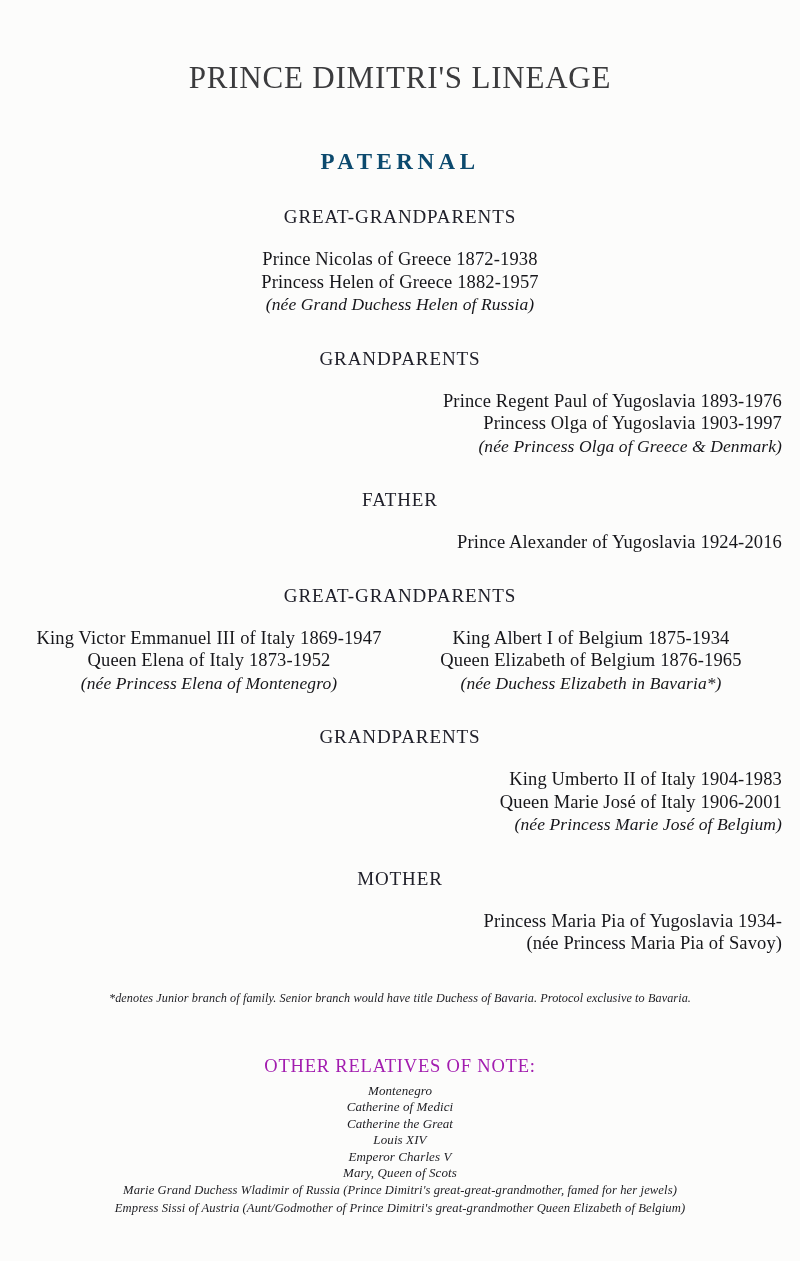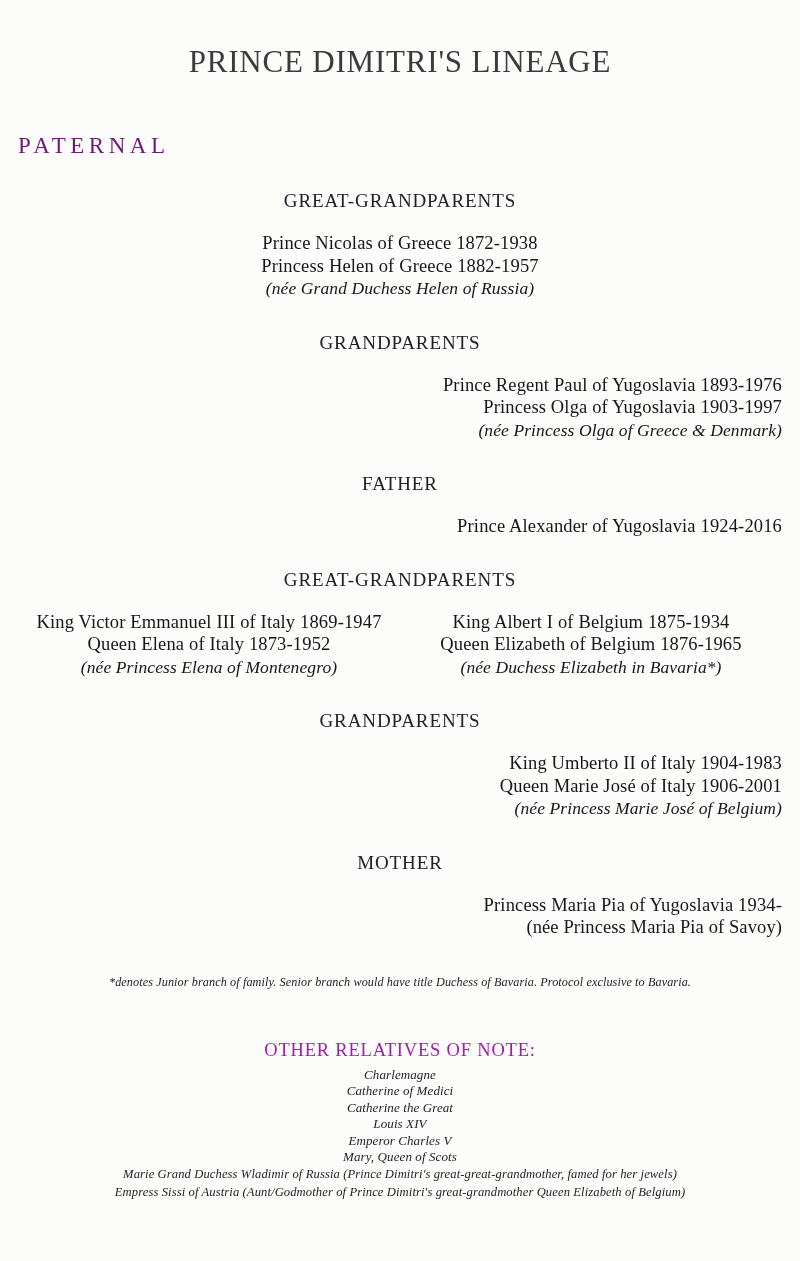--- a/index.html
+++ b/index.html
@@ -14,43 +14,43 @@
     font-family: "Liberation Serif", "DejaVu Serif", serif;
     color: #1a1a1a;
     -webkit-font-smoothing: antialiased;
     overflow: hidden;
   }
 
   .page {
     width: 800px;
     height: 891px;
     box-sizing: border-box;
-    padding: 0 18px;
+    padding: 16px 18px;
     position: relative;
   }
 
   
   .doc-title {
     text-align: center;
     font-size: 31px;
     line-height: 1;
     letter-spacing: 0.8px;
     color: #3b3b3d;
     font-weight: 400;
     padding-top: 46px;
     margin: 0;
   }
 
   
   .section-title {
-    text-align: left;
+    text-align: center;
     font-size: 23px;
-    font-weight: 400;
+    font-weight: 700;
     letter-spacing: 4.5px;
-    color: #701a75;
+    color: #0c4a6e;
     margin: 0;
   }
   #paternal-section .section-title { padding-top: 56px; }
   #maternal-section .section-title { padding-top: 34px; }
 
   
   .group-title {
     text-align: center;
     font-size: 19px;
     font-weight: 400;
@@ -207,21 +207,21 @@
         <div class="entry-line nee upright">(née Princess Maria Pia of Savoy)</div>
       </div>
     </div>
 
   </div>
 
   <div class="footnote">*denotes Junior branch of family. Senior branch would have title Duchess of Bavaria.  Protocol exclusive to Bavaria.</div>
 
   <div class="relatives">
     <div class="relatives-title">OTHER RELATIVES OF NOTE:</div>
-    <div class="relative-line">Charlemagne</div>
+    <div class="relative-line">Montenegro</div>
     <div class="relative-line">Catherine of Medici</div>
     <div class="relative-line">Catherine the Great</div>
     <div class="relative-line">Louis XIV</div>
     <div class="relative-line">Emperor Charles V</div>
     <div class="relative-line">Mary, Queen of Scots</div>
     <div class="relative-line long">Marie Grand Duchess Wladimir of Russia (Prince Dimitri's great-great-grandmother, famed for her jewels)</div>
     <div class="relative-line long">Empress Sissi of Austria (Aunt/Godmother of Prince Dimitri's great-grandmother Queen Elizabeth of Belgium)</div>
   </div>
 
 </div>

